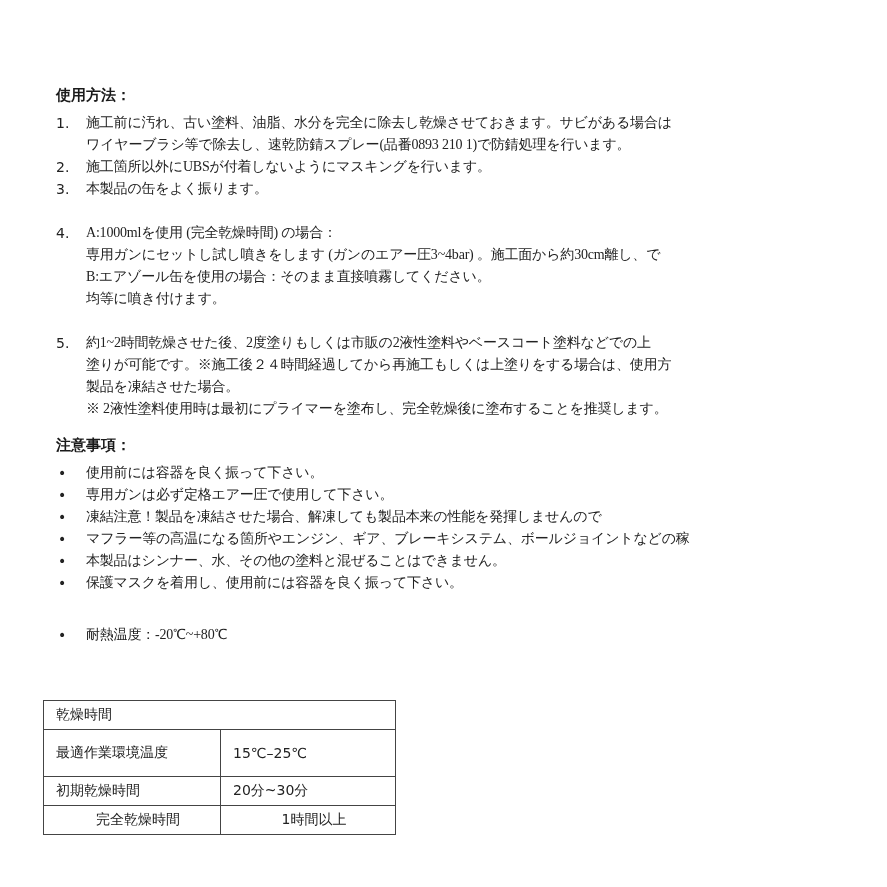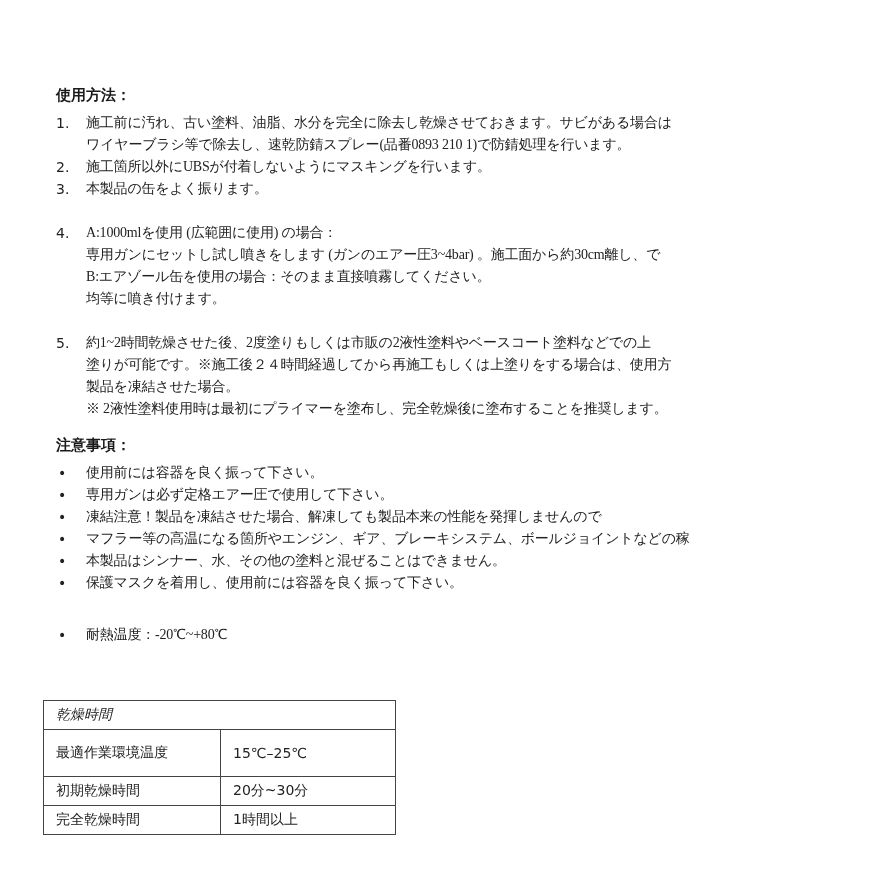--- a/index.html
+++ b/index.html
@@ -66,24 +66,24 @@
     border-collapse: collapse;
     width: 353px;
     font-size: 14px;
     color: #222;
   }
   table.dry td {
     border: 1.5px solid #444;
     padding: 0 0 0 12px;
     white-space: nowrap;
   }
-  table.dry .hdr td { height: 28px; font-style: italic; }
+  table.dry .hdr td { height: 28px; }
   table.dry .r1 td { height: 46px; }
   table.dry .r2 td { height: 28px; }
-  table.dry .r3 td { height: 28px; }
+  table.dry .r3 td { height: 28px; text-align: center; }
   table.dry td.label { width: 164px; }
 </style>
 </head>
 <body>
 
 <div class="doc">
 
   <div class="section-title">使用方法：</div>
 
   <div class="item">
@@ -104,21 +104,21 @@
     <div class="item-body">
       <div class="line">本製品の缶をよく振ります。</div>
     </div>
   </div>
 
   <div class="gap-lg"></div>
 
   <div class="item">
     <div class="marker">4.</div>
     <div class="item-body">
-      <div class="line">A:1000mlを使用 (広範囲に使用) の場合：</div>
+      <div class="line">A:1000mlを使用 (完全乾燥時間) の場合：</div>
       <div class="line">専用ガンにセットし試し噴きをします (ガンのエアー圧3~4bar) 。施工面から約30cm離し、で</div>
       <div class="line">B:エアゾール缶を使用の場合：そのまま直接噴霧してください。</div>
       <div class="line">均等に噴き付けます。</div>
     </div>
   </div>
 
   <div class="gap-lg"></div>
 
   <div class="item">
     <div class="marker">5.</div>

